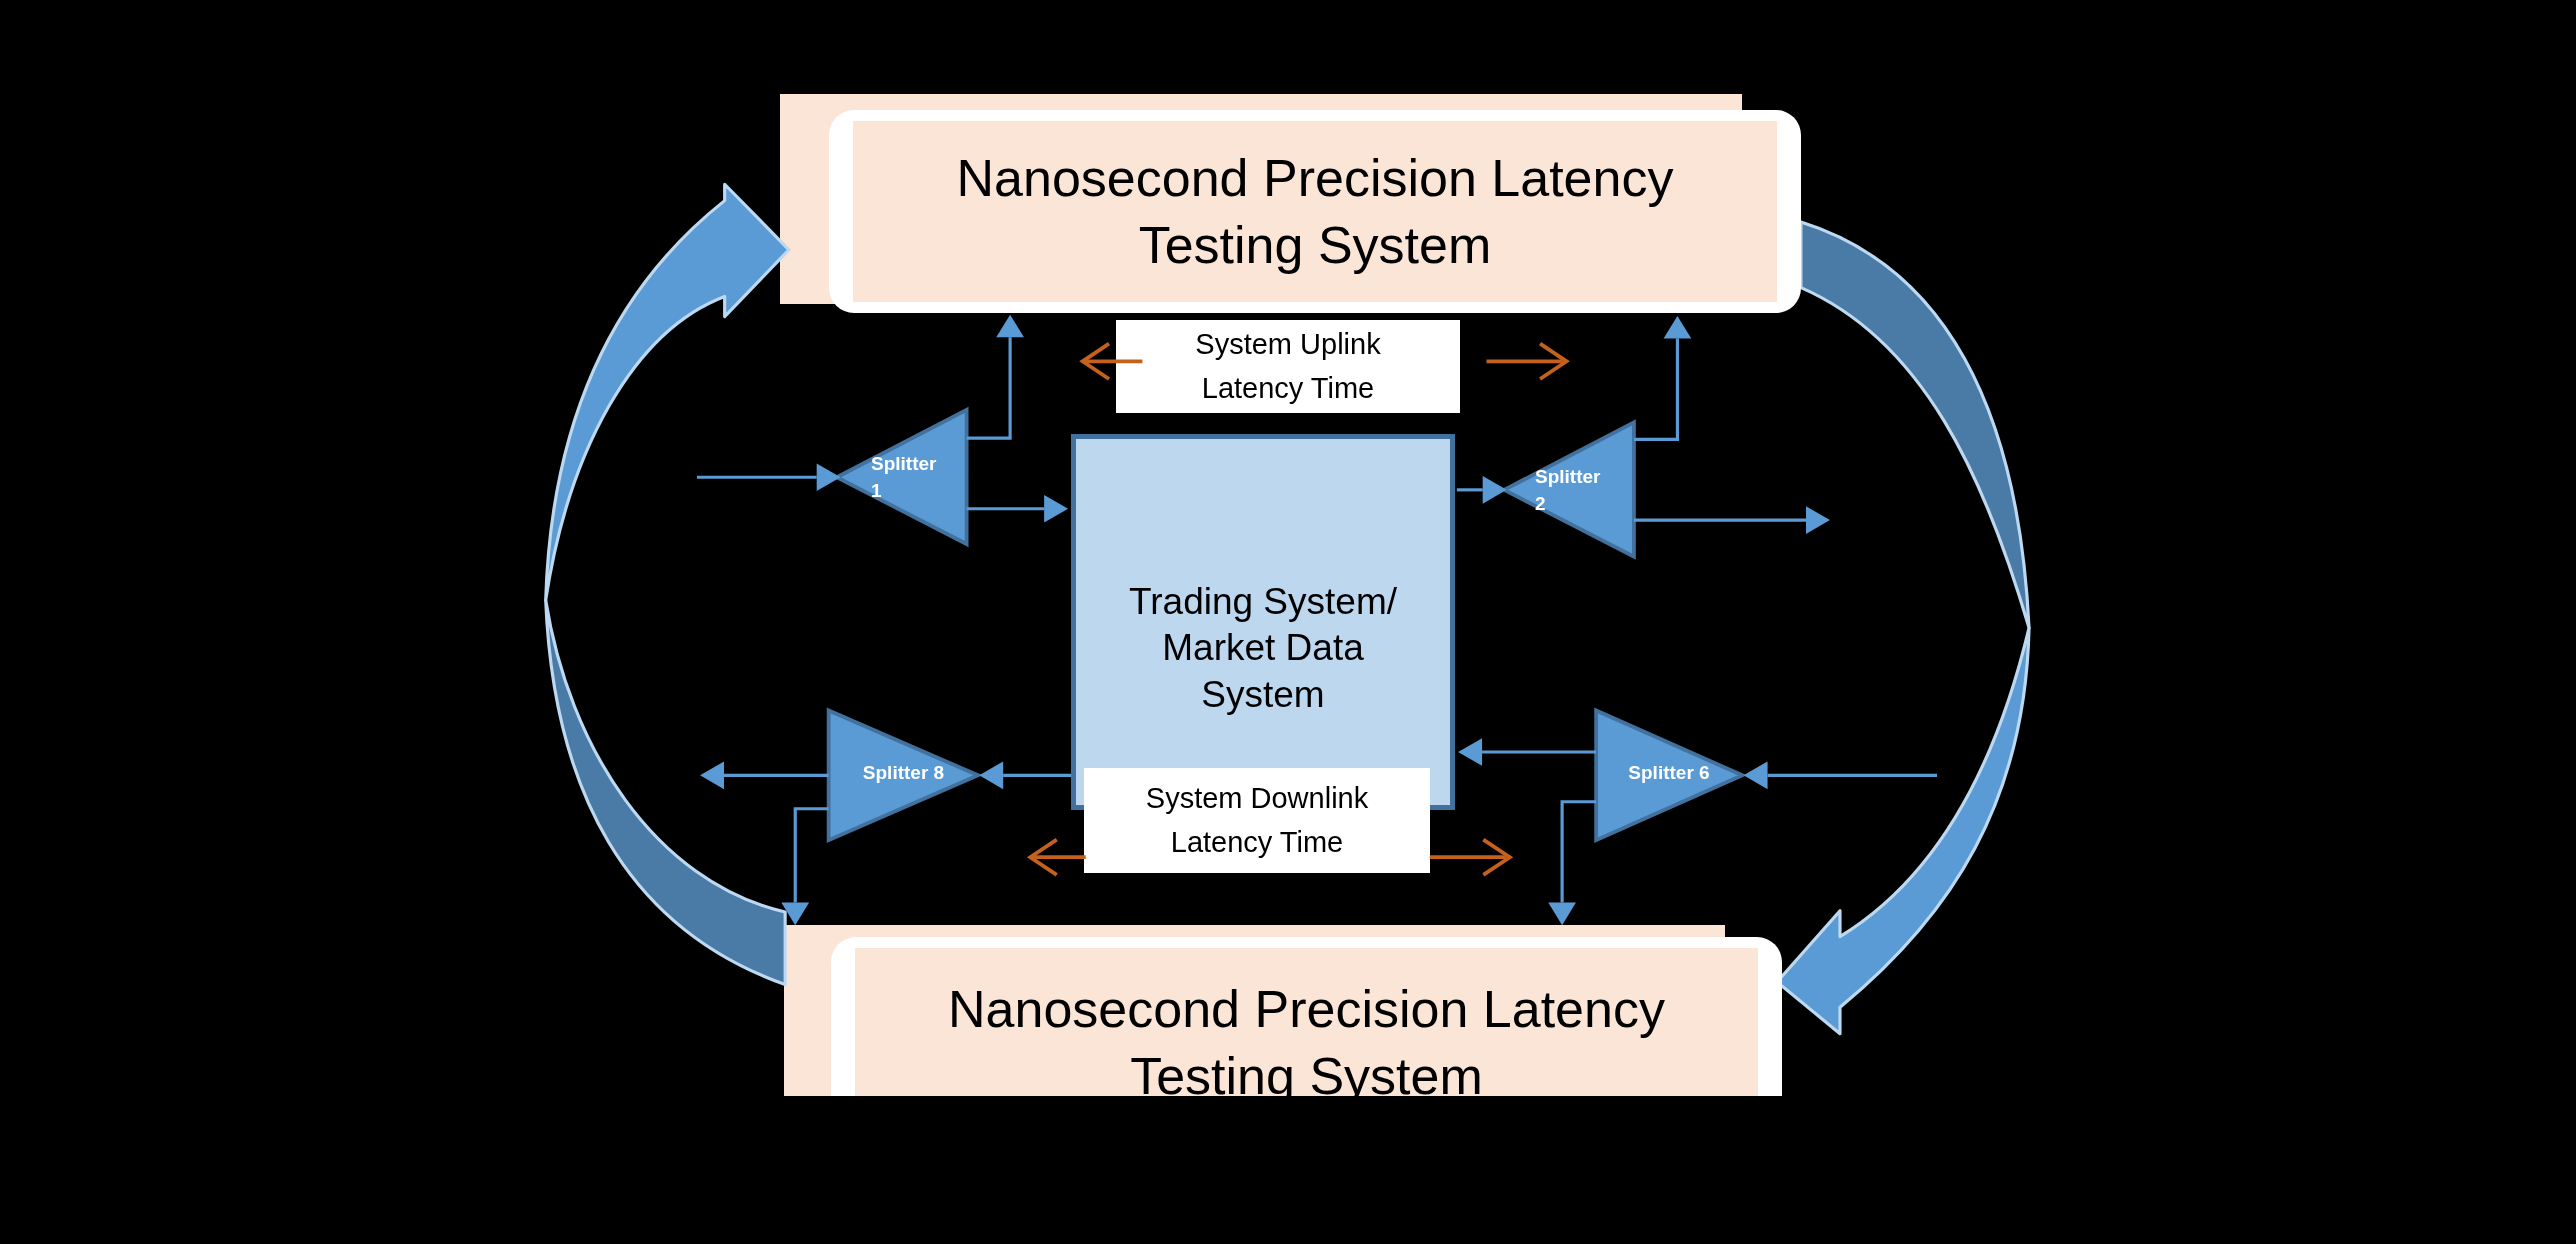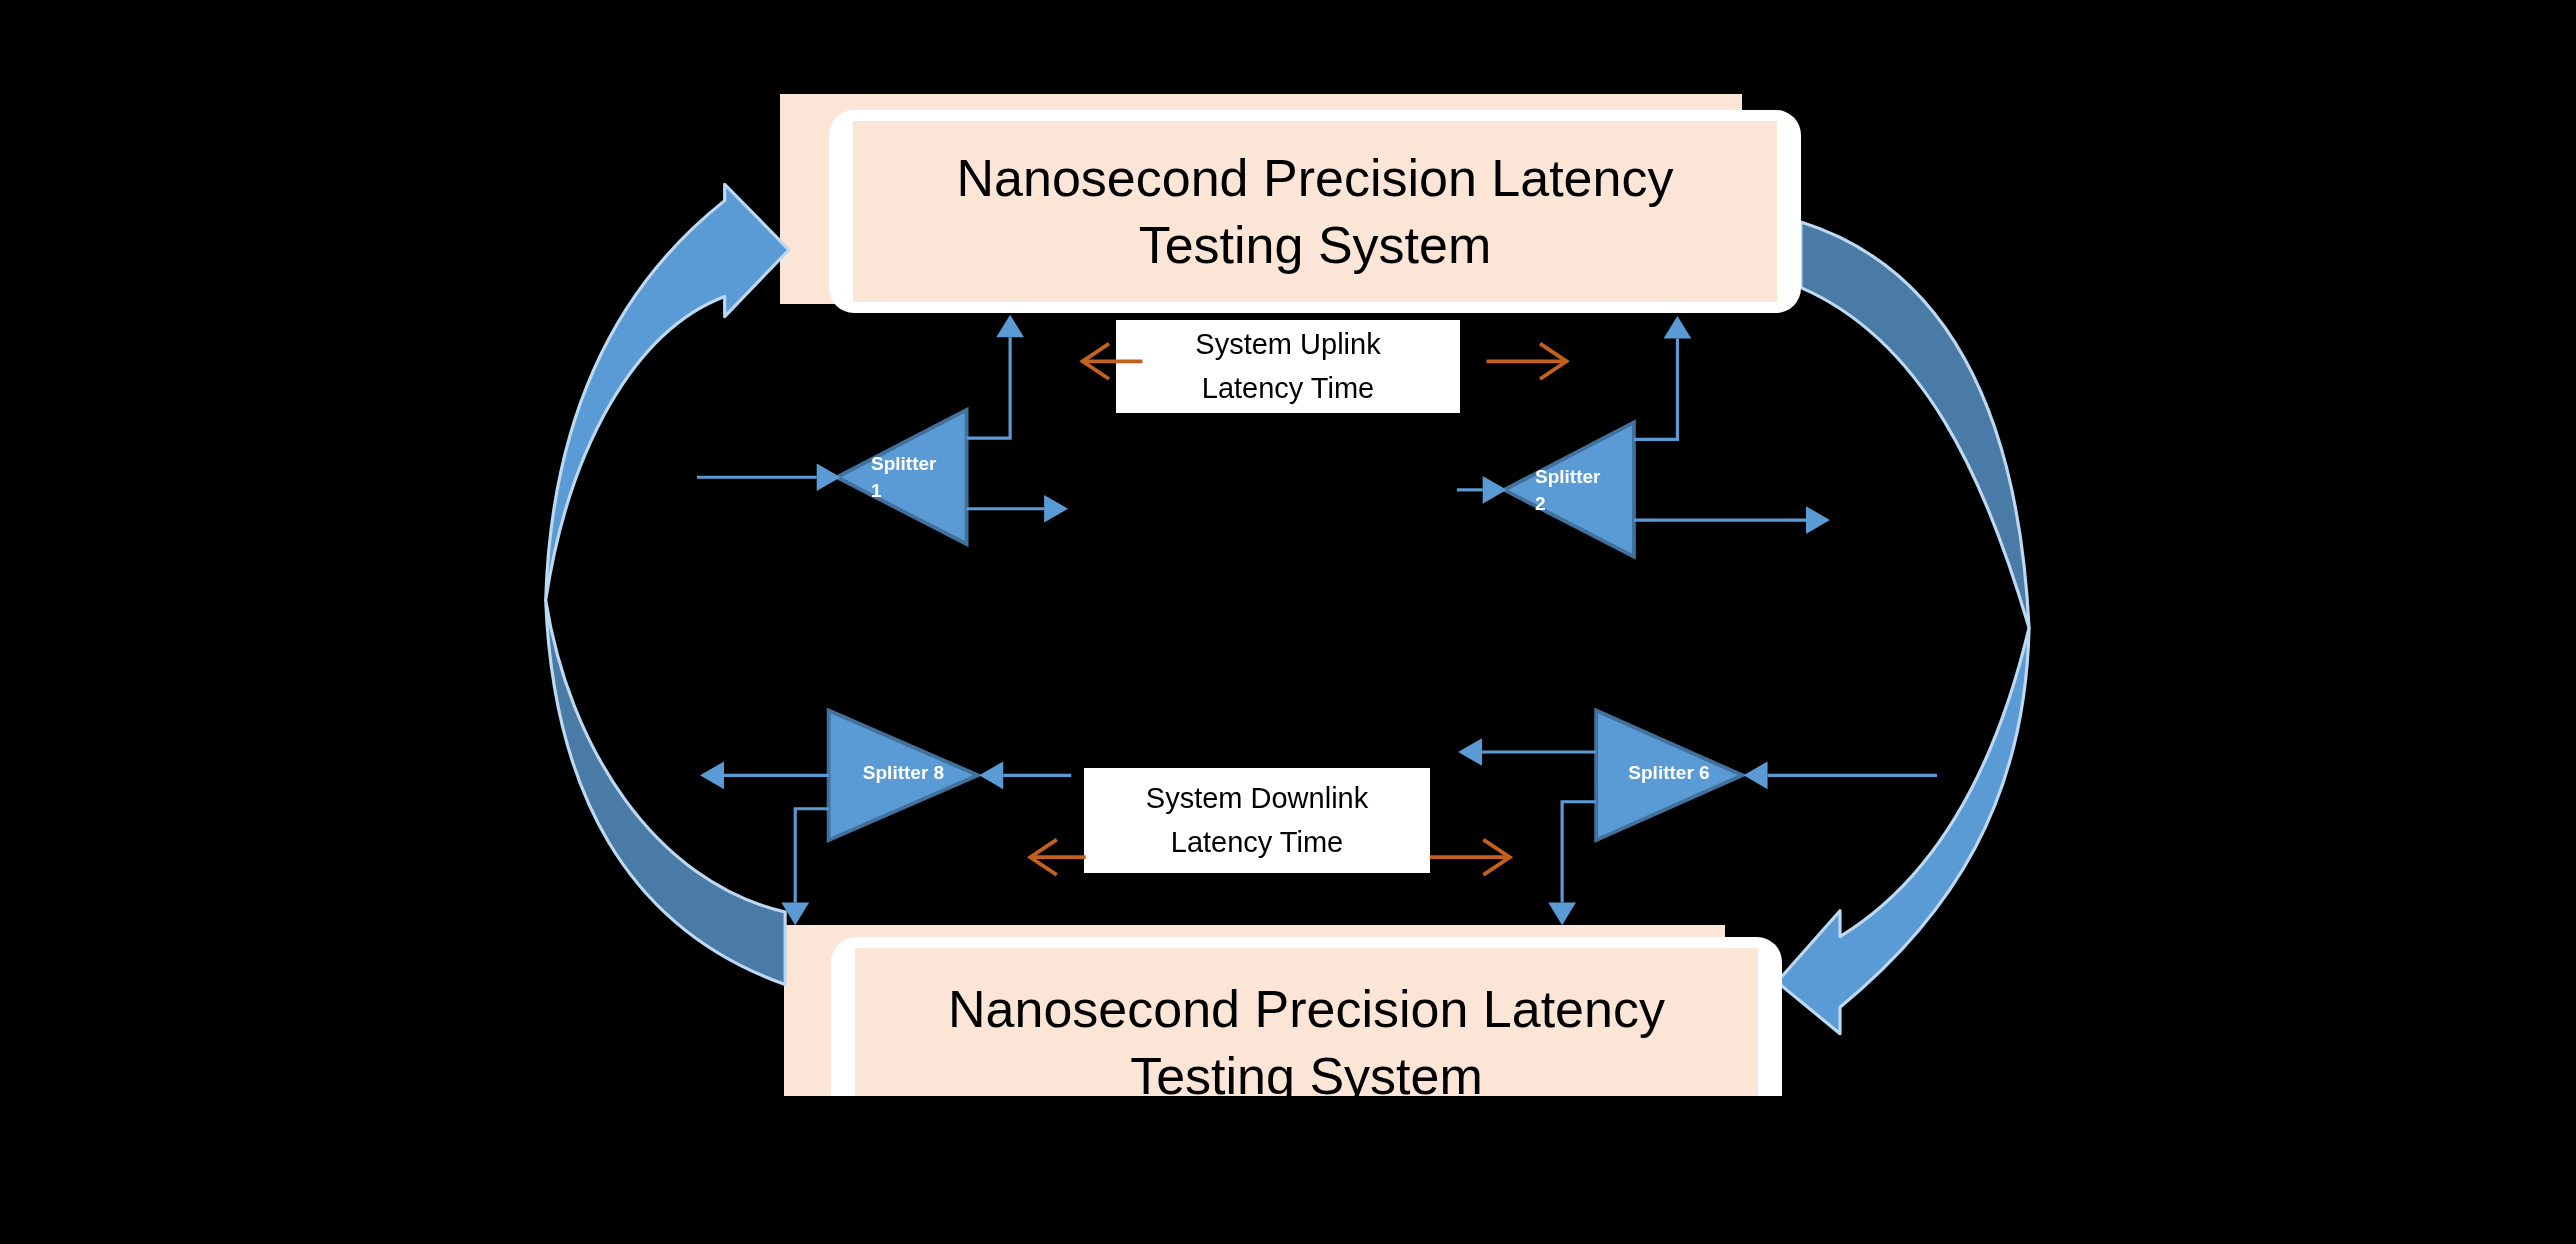--- a/index.html
+++ b/index.html
@@ -42,20 +42,25 @@
       <div>Nanosecond Precision Latency</div>
       <div>Testing System</div>
     </div>
   </div>
 
   <div class="abs lat-label z3" style="left:1116px;top:320px;width:344px;height:93px;">
     <div>System Uplink</div>
     <div>Latency Time</div>
   </div>
 
+  <div class="abs center-box z3" style="left:1071px;top:434px;width:384px;height:376px;">
+    <div>Trading System/</div>
+    <div>Market Data</div>
+    <div>System</div>
+  </div>
 
   <div class="abs lat-label z3" style="left:1084px;top:768px;width:346px;height:105px;">
     <div>System Downlink</div>
     <div>Latency Time</div>
   </div>
 
   <div class="abs sysbox z3" style="left:831px;top:937px;width:951px;height:212px;">
     <div class="sysbox-inner">
       <div>Nanosecond Precision Latency</div>
       <div>Testing System</div>

